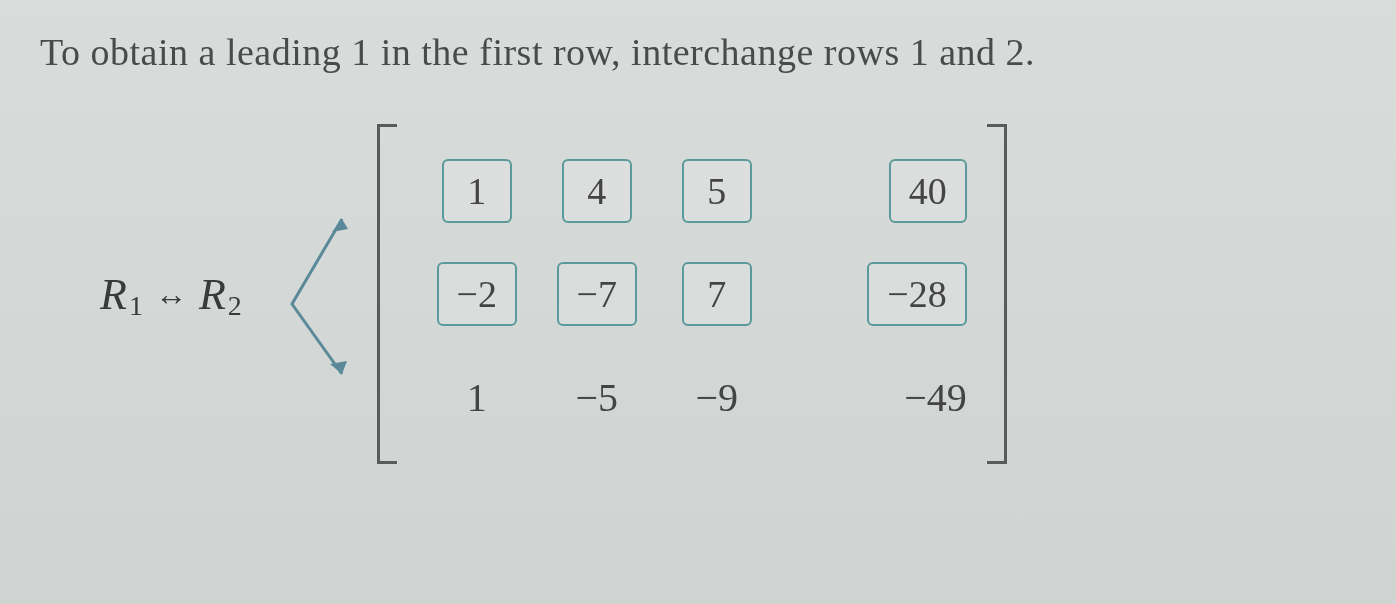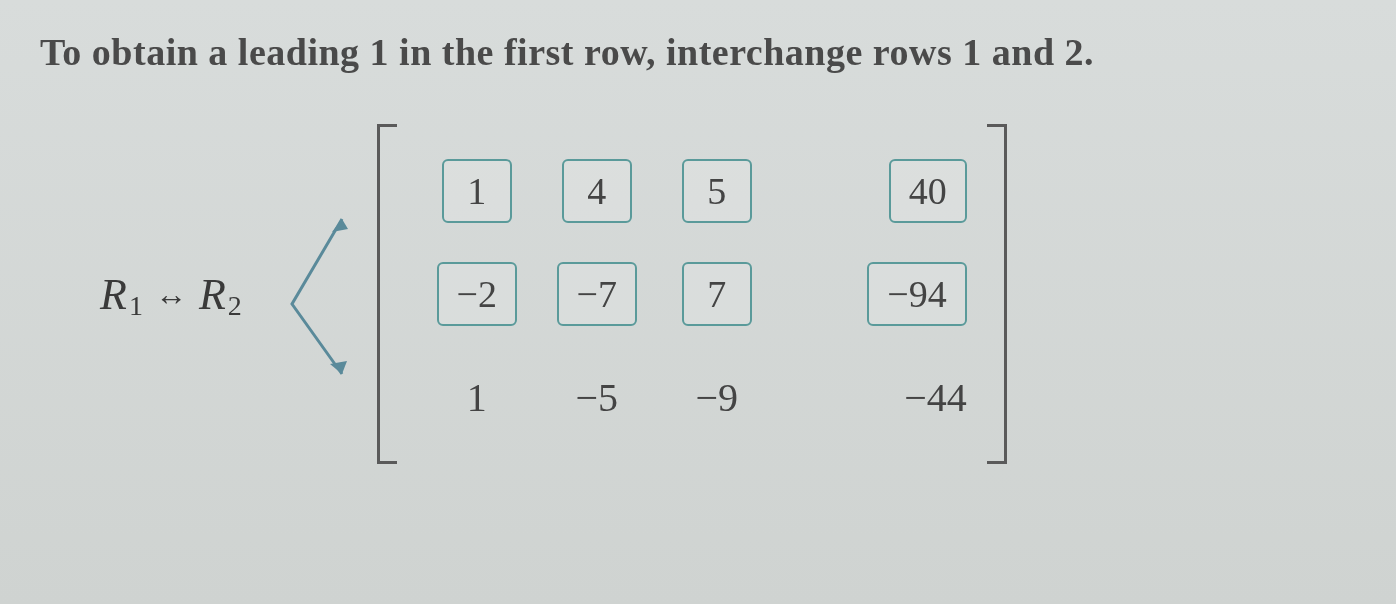--- a/index.html
+++ b/index.html
@@ -12,21 +12,21 @@
       height: 604px;
       background: linear-gradient(to bottom, #d8dcdb 0%, #cfd3d1 100%);
       font-family: Georgia, 'Times New Roman', serif;
       color: #3a3a3a;
       padding: 30px 40px;
       position: relative;
     }
     .instruction {
       font-size: 38px;
       color: #4a4a4a;
-      font-weight: 700;
+      font-weight: 400;
       letter-spacing: 0.5px;
       margin-bottom: 50px;
     }
     .content-row {
       display: flex;
       align-items: center;
       margin-top: 30px;
     }
     .operation {
       font-size: 44px;
@@ -175,38 +175,38 @@
         <div class="cell">
             <span class="boxed">−7</span>
           </div>
         <div class="cell">
             <span class="boxed">7</span>
           </div>
         <div class="divider-col">
             <div class="dashed-divider"></div>
           </div>
         <div class="cell cell-wide">
-            <span class="boxed">−94</span>
+            <span class="boxed">−28</span>
           </div>
       </div>
 
       <div class="matrix-row">
         <div class="cell">
             <span>1</span>
           </div>
         <div class="cell">
             <span>−5</span>
           </div>
         <div class="cell">
             <span>−9</span>
           </div>
         <div class="divider-col">
             <div class="dashed-divider"></div>
           </div>
         <div class="cell cell-wide">
-            <span>−44</span>
+            <span>−49</span>
           </div>
       </div>
 
     </div>
     <div class="bracket-right"></div>
   </div>
 </div>
 
 </body></html>

